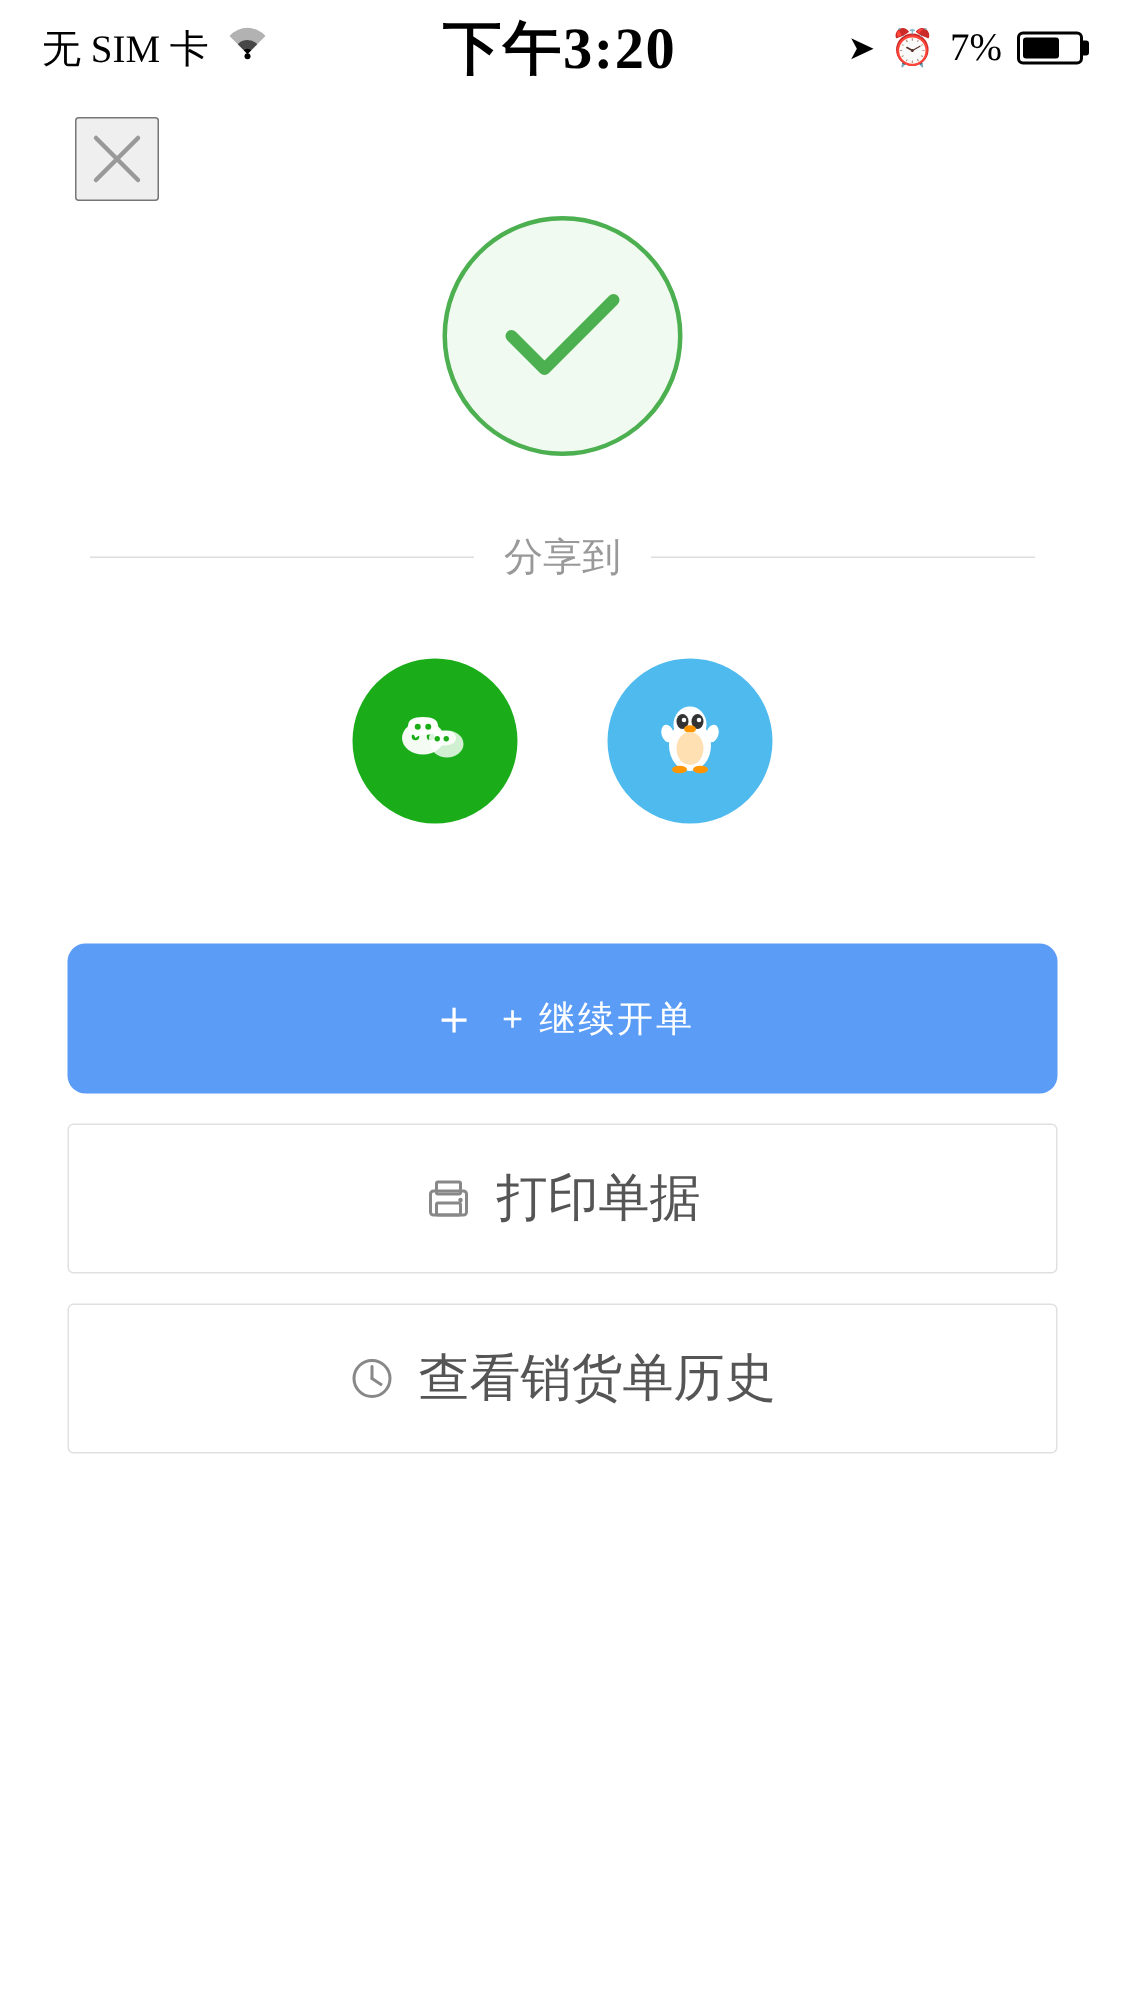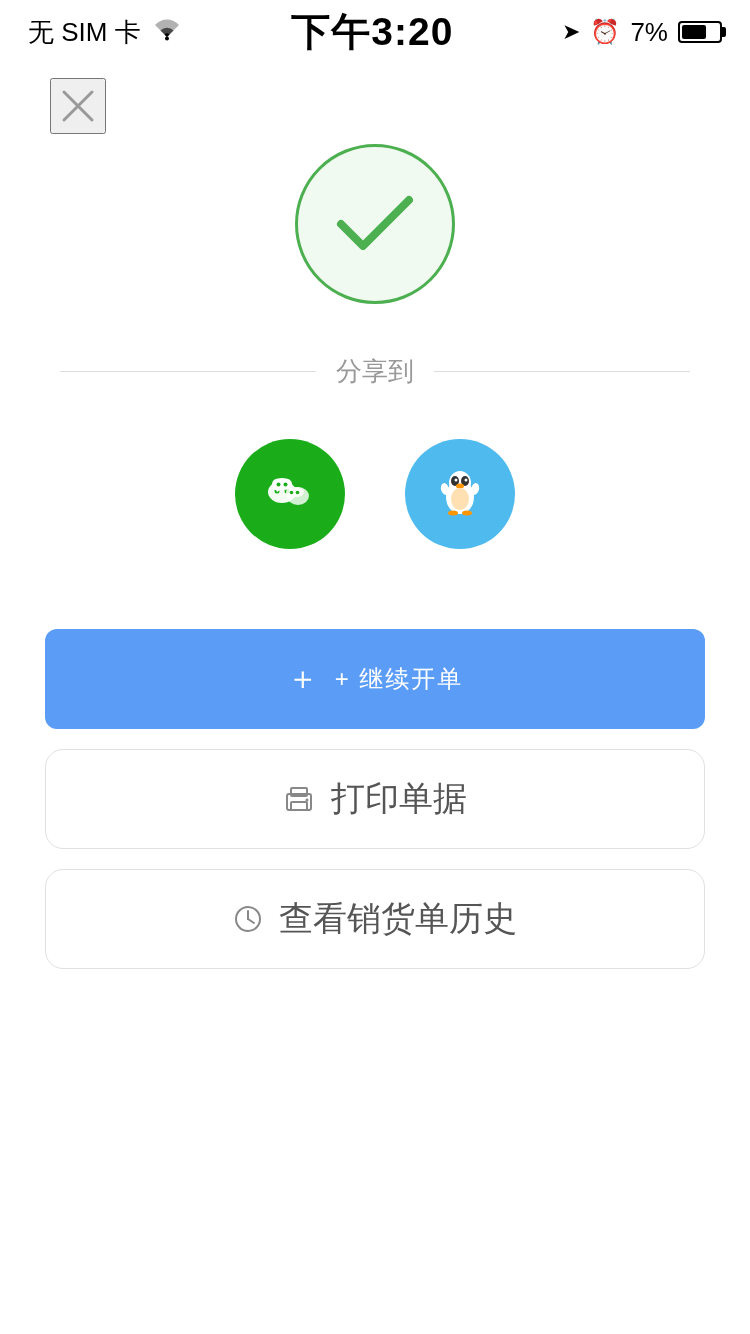--- a/index.html
+++ b/index.html
@@ -15,20 +15,21 @@
 
     
     .status-bar {
       width: 750px;
       height: 64px;
       display: flex;
       align-items: center;
       justify-content: space-between;
       padding: 0 28px;
       background: #ffffff;
+      font-family: Liberation Serif, serif;
     }
 
     .status-left {
       display: flex;
       align-items: center;
       gap: 10px;
       font-size: 26px;
       color: #000;
       font-weight: 500;
     }
@@ -195,21 +196,21 @@
       color: #fff;
       cursor: pointer;
       font-family: inherit;
     }
 
     .btn-secondary {
       width: 100%;
       height: 100px;
       background: #fff;
       border: 1px solid #e0e0e0;
-      border-radius: 18px;
+      border-radius: 4px;
       display: flex;
       align-items: center;
       justify-content: center;
       gap: 16px;
       font-size: 34px;
       color: #555;
       cursor: pointer;
       font-family: inherit;
     }
 

